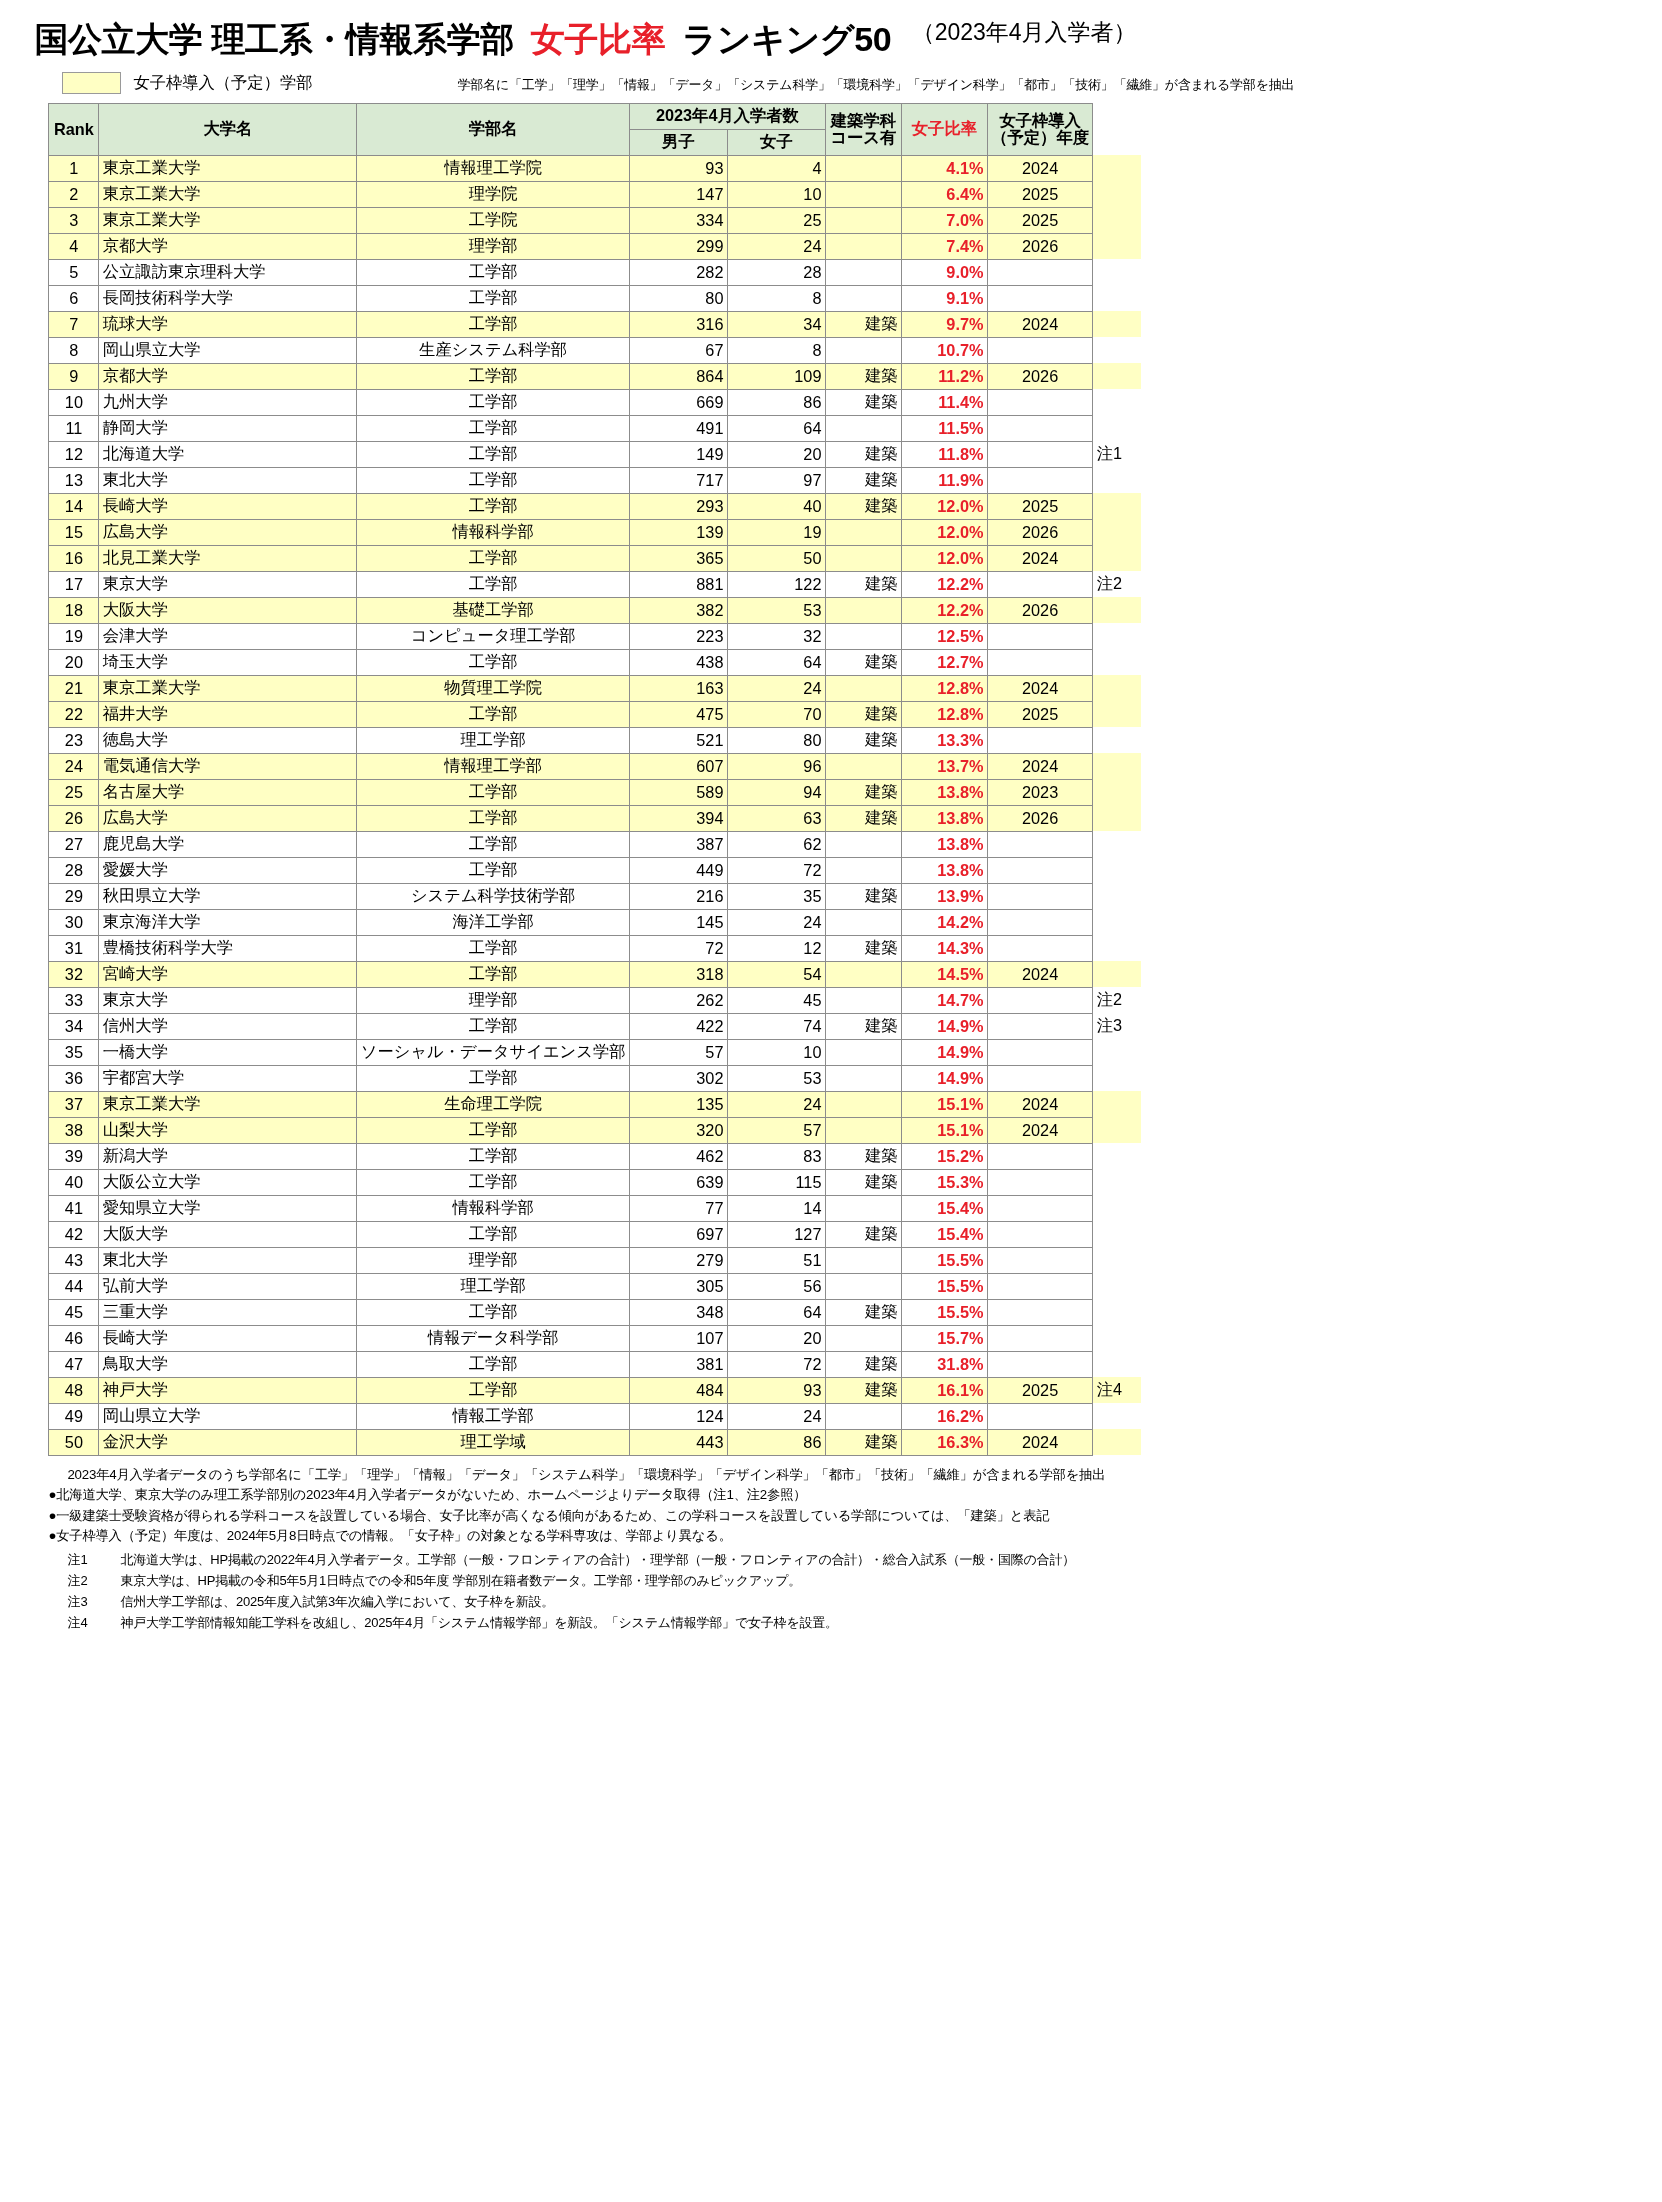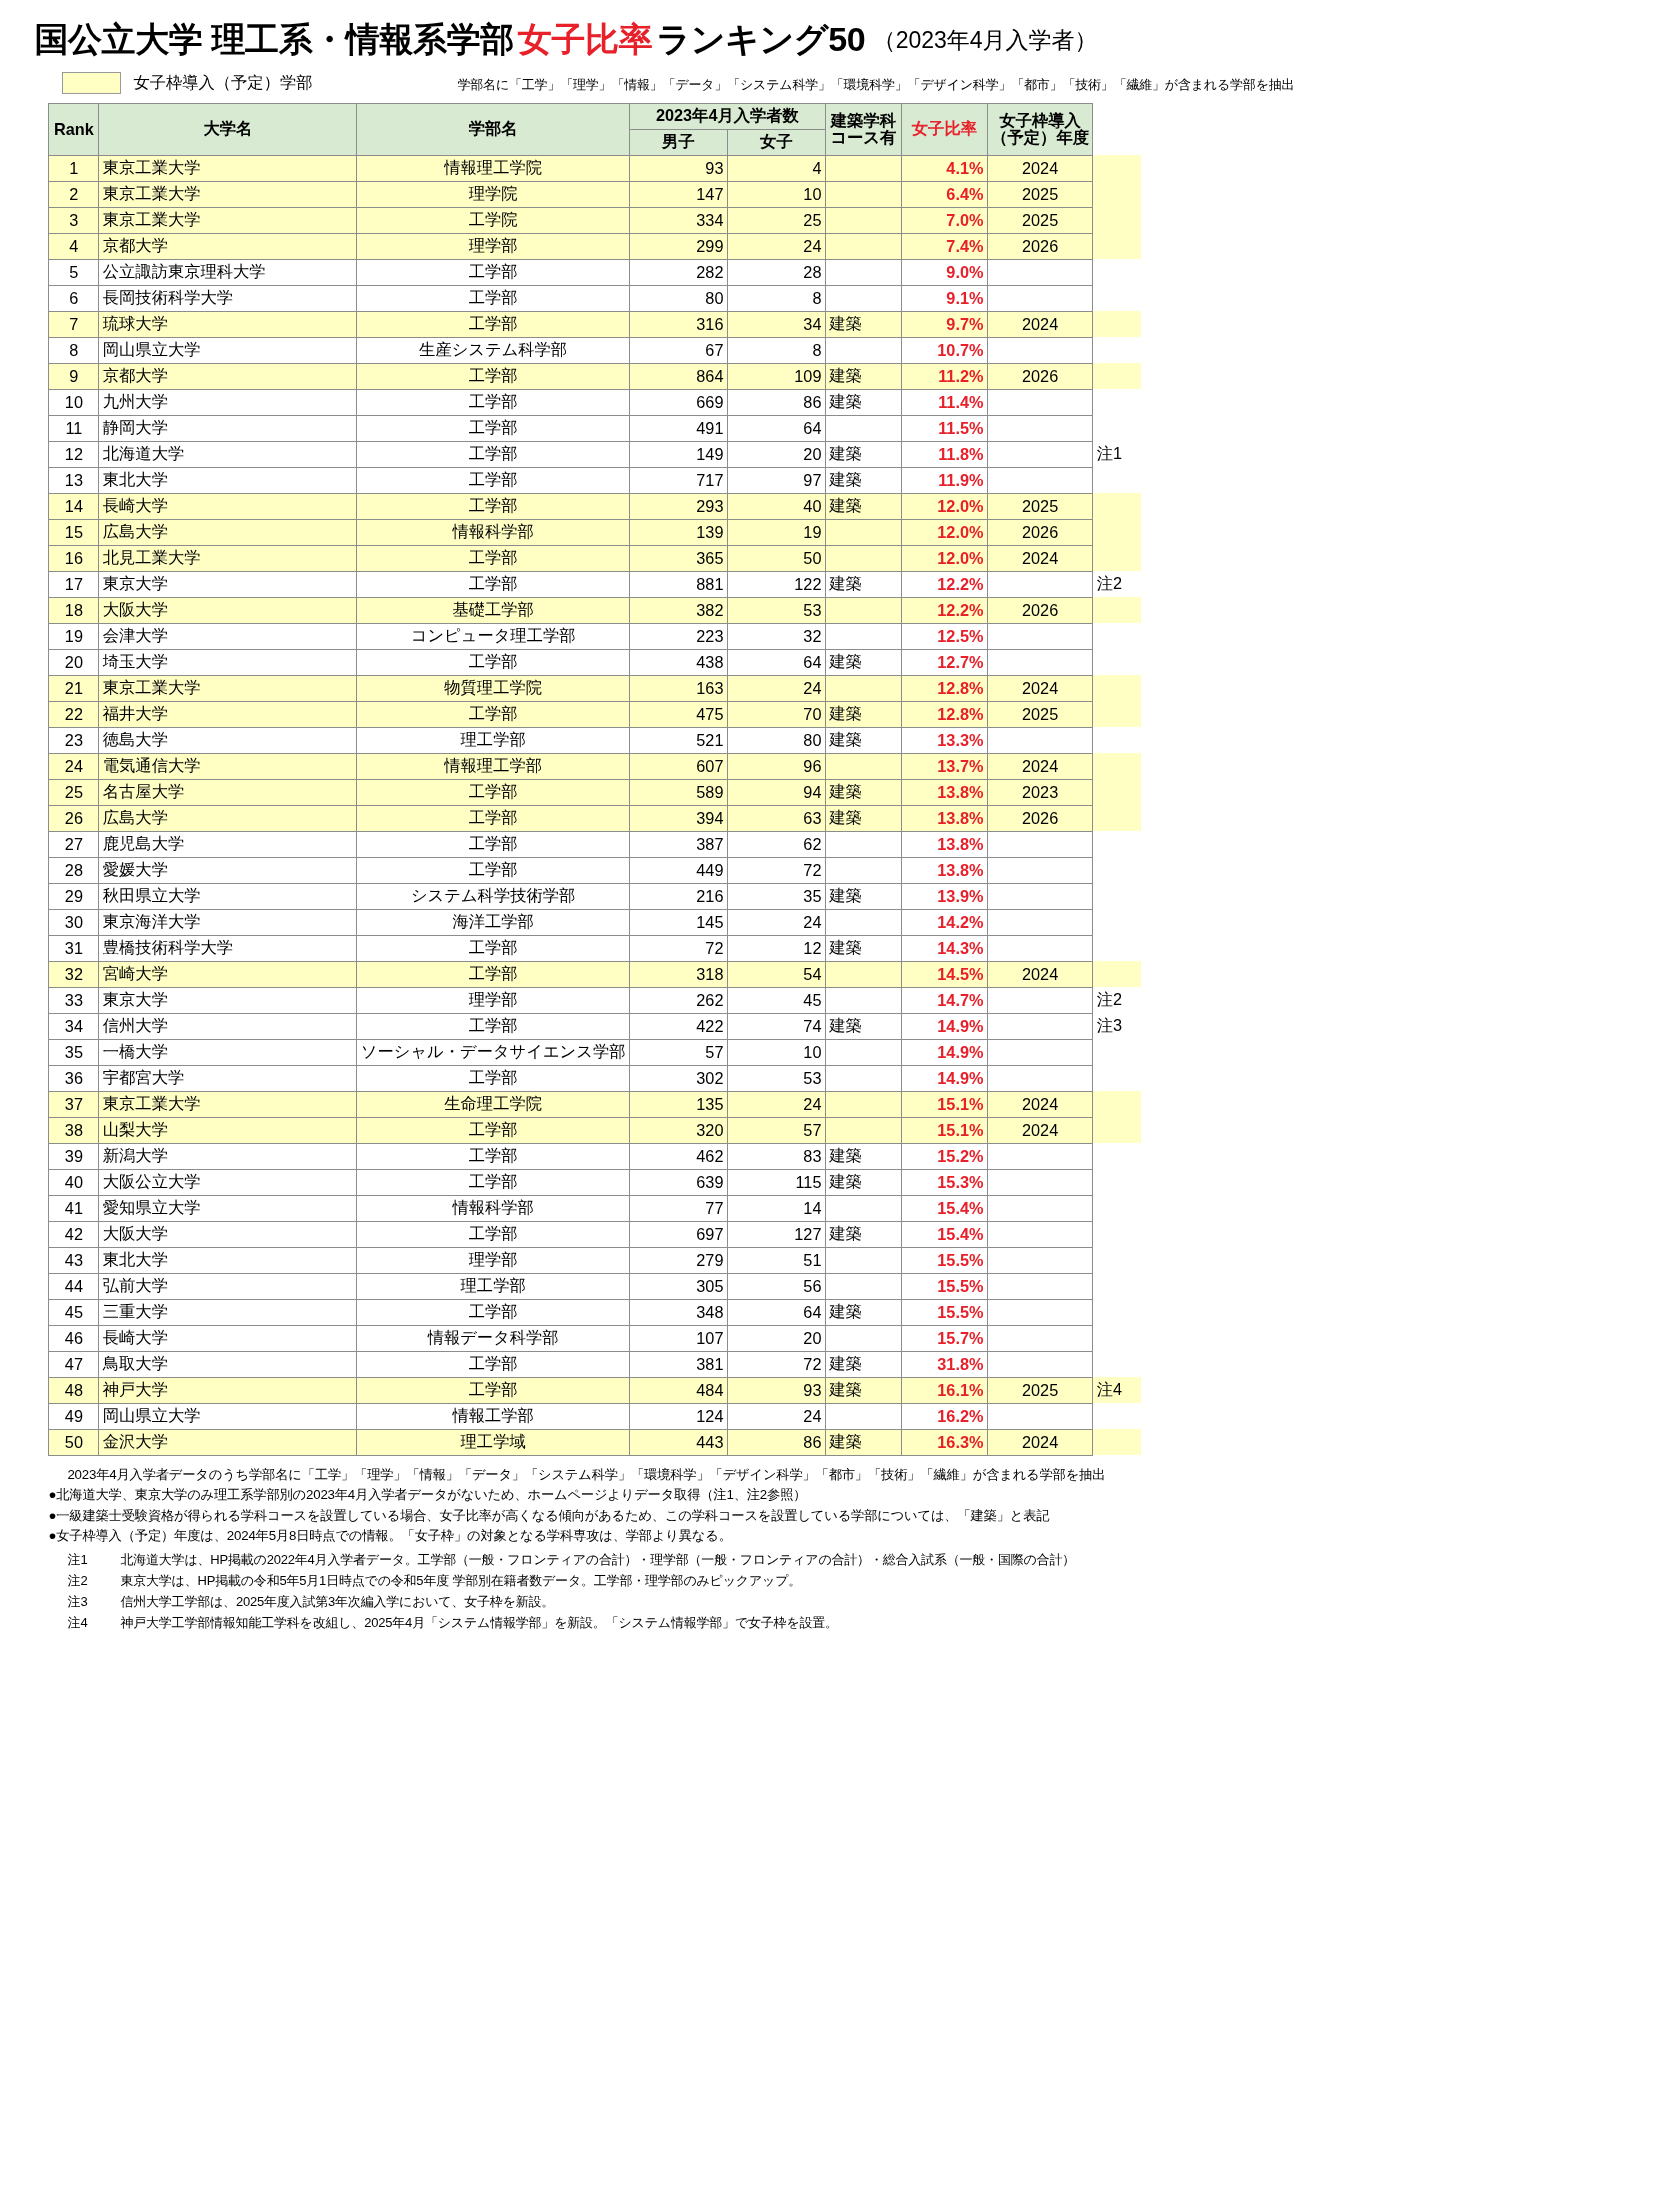--- a/index.html
+++ b/index.html
@@ -6,21 +6,21 @@
   body{
     width:1662px;
     background:#ffffff;
     font-family:"Liberation Sans","DejaVu Sans",sans-serif;
     color:#000;
     -webkit-font-smoothing:antialiased;
   }
   .page{width:1662px;box-sizing:border-box;padding:12px 22.4px 8.6px 22.4px;}
 
   
-  .title-row{display:flex;align-items:center;gap:4px;margin:5.2px 0 8.6px 12px;}
+  .title-row{display:flex;align-items:flex-start;gap:17px;margin:5.2px 0 8.6px 12px;}
   .t-main{font-size:34px;font-weight:bold;letter-spacing:-0.4px;}
   .t-red{font-size:34px;font-weight:bold;color:#e8202a;letter-spacing:-0.4px;}
   .t-sub{font-size:23px;font-weight:normal;margin-left:3.4px;}
 
   
   .legend-row{display:flex;align-items:flex-end;margin:0 0 8.6px 40px;}
   .legend-swatch{width:57px;height:20.6px;background:#ffffc4;border:0.9px solid #9a9a9a;}
   .legend-label{font-size:16.3px;margin-left:12px;}
   .legend-note{font-size:13px;margin-left:145px;letter-spacing:-0.2px;}
 
@@ -34,21 +34,21 @@
     box-sizing:border-box;
     white-space:nowrap;
     overflow:hidden;
   }
   th.hd{background:#d9ead3;font-weight:bold;text-align:center;font-size:16.3px;}
   .c-rank{width:50px;text-align:center;}
   .c-univ{width:258px;text-align:left;padding-left:8.6px;}
   .c-fac{width:267px;text-align:center;}
   .c-male{width:98px;text-align:right;padding-right:10.3px;}
   .c-female{width:98px;text-align:right;padding-right:10.3px;}
-  .c-arch{width:76px;text-align:left;font-size:13.8px;}
+  .c-arch{width:76px;text-align:right;font-size:13.8px;}
   .c-ratio{width:86px;text-align:right;padding-right:10.3px;color:#e8202a;font-weight:bold;}
   .c-year{width:103px;text-align:center;}
   .c-note{width:48px;text-align:left;border:none !important;font-size:12px;padding-left:5.2px;}
   tr.hl td{background:#ffffc4;}
   .hd-small{font-size:13.8px;line-height:1.1;}
   .ratio-hd{color:#e8202a;font-weight:bold;}
 
   
   .foot{margin:8.6px 0 0 26px;font-size:13.3px;line-height:1.55;}
   .foot div{letter-spacing:-0.2px;}

